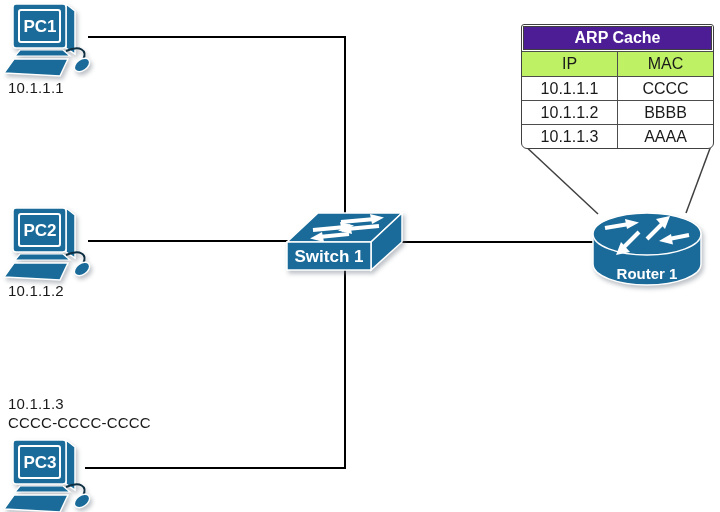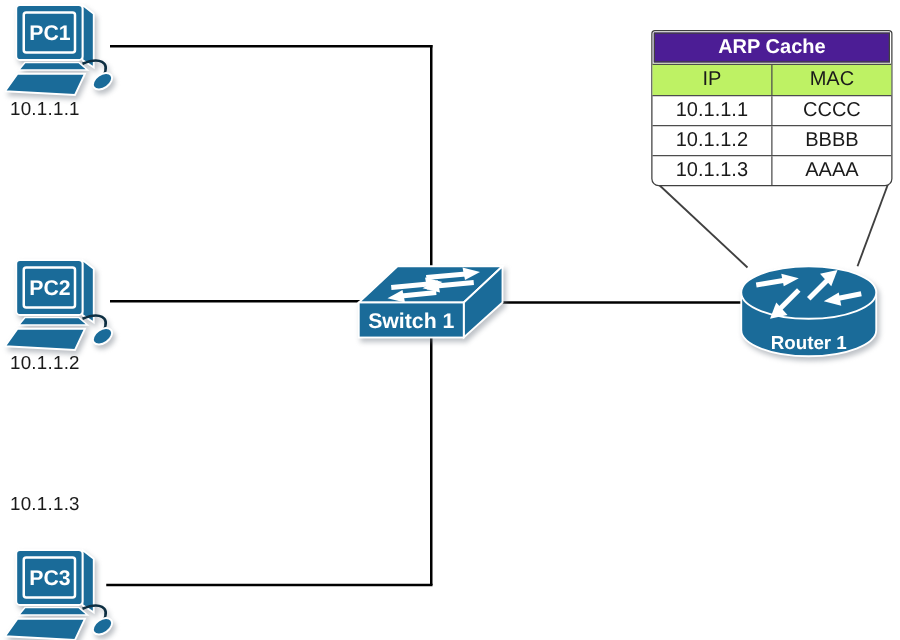--- a/index.html
+++ b/index.html
@@ -67,20 +67,21 @@
   </svg>
   <div class="iptext" style="left:8px;top:78px">10.1.1.1</div>
 
   <svg class="dev" style="left:4px;top:205px" width="92" height="80" viewBox="0 0 92 80">
     <use href="#pc-art"></use>
     <text class="pc-label" x="36" y="31">PC2</text>
   </svg>
   <div class="iptext" style="left:8px;top:281px">10.1.1.2</div>
 
   <div class="iptext" style="left:8px;top:394px">10.1.1.3</div>
+  <div class="iptext" style="left:8px;top:413px">CCCC-CCCC-CCCC</div>
   <svg class="dev" style="left:4px;top:437px" width="92" height="80" viewBox="0 0 92 80">
     <use href="#pc-art"></use>
     <text class="pc-label" x="36" y="31">PC3</text>
   </svg>
 
   <svg class="dev" style="left:279px;top:200px" width="128" height="86" viewBox="0 0 128 86">
     <polygon class="blue" stroke-width="1.5" points="8,42 92,42 123,13 39,13"></polygon>
     <polygon class="blue" stroke-width="1.5" points="92,42 123,13 123,42 92,70"></polygon>
     <rect class="blue" stroke-width="1.5" x="8" y="42" width="84" height="28"></rect>
     <g>

